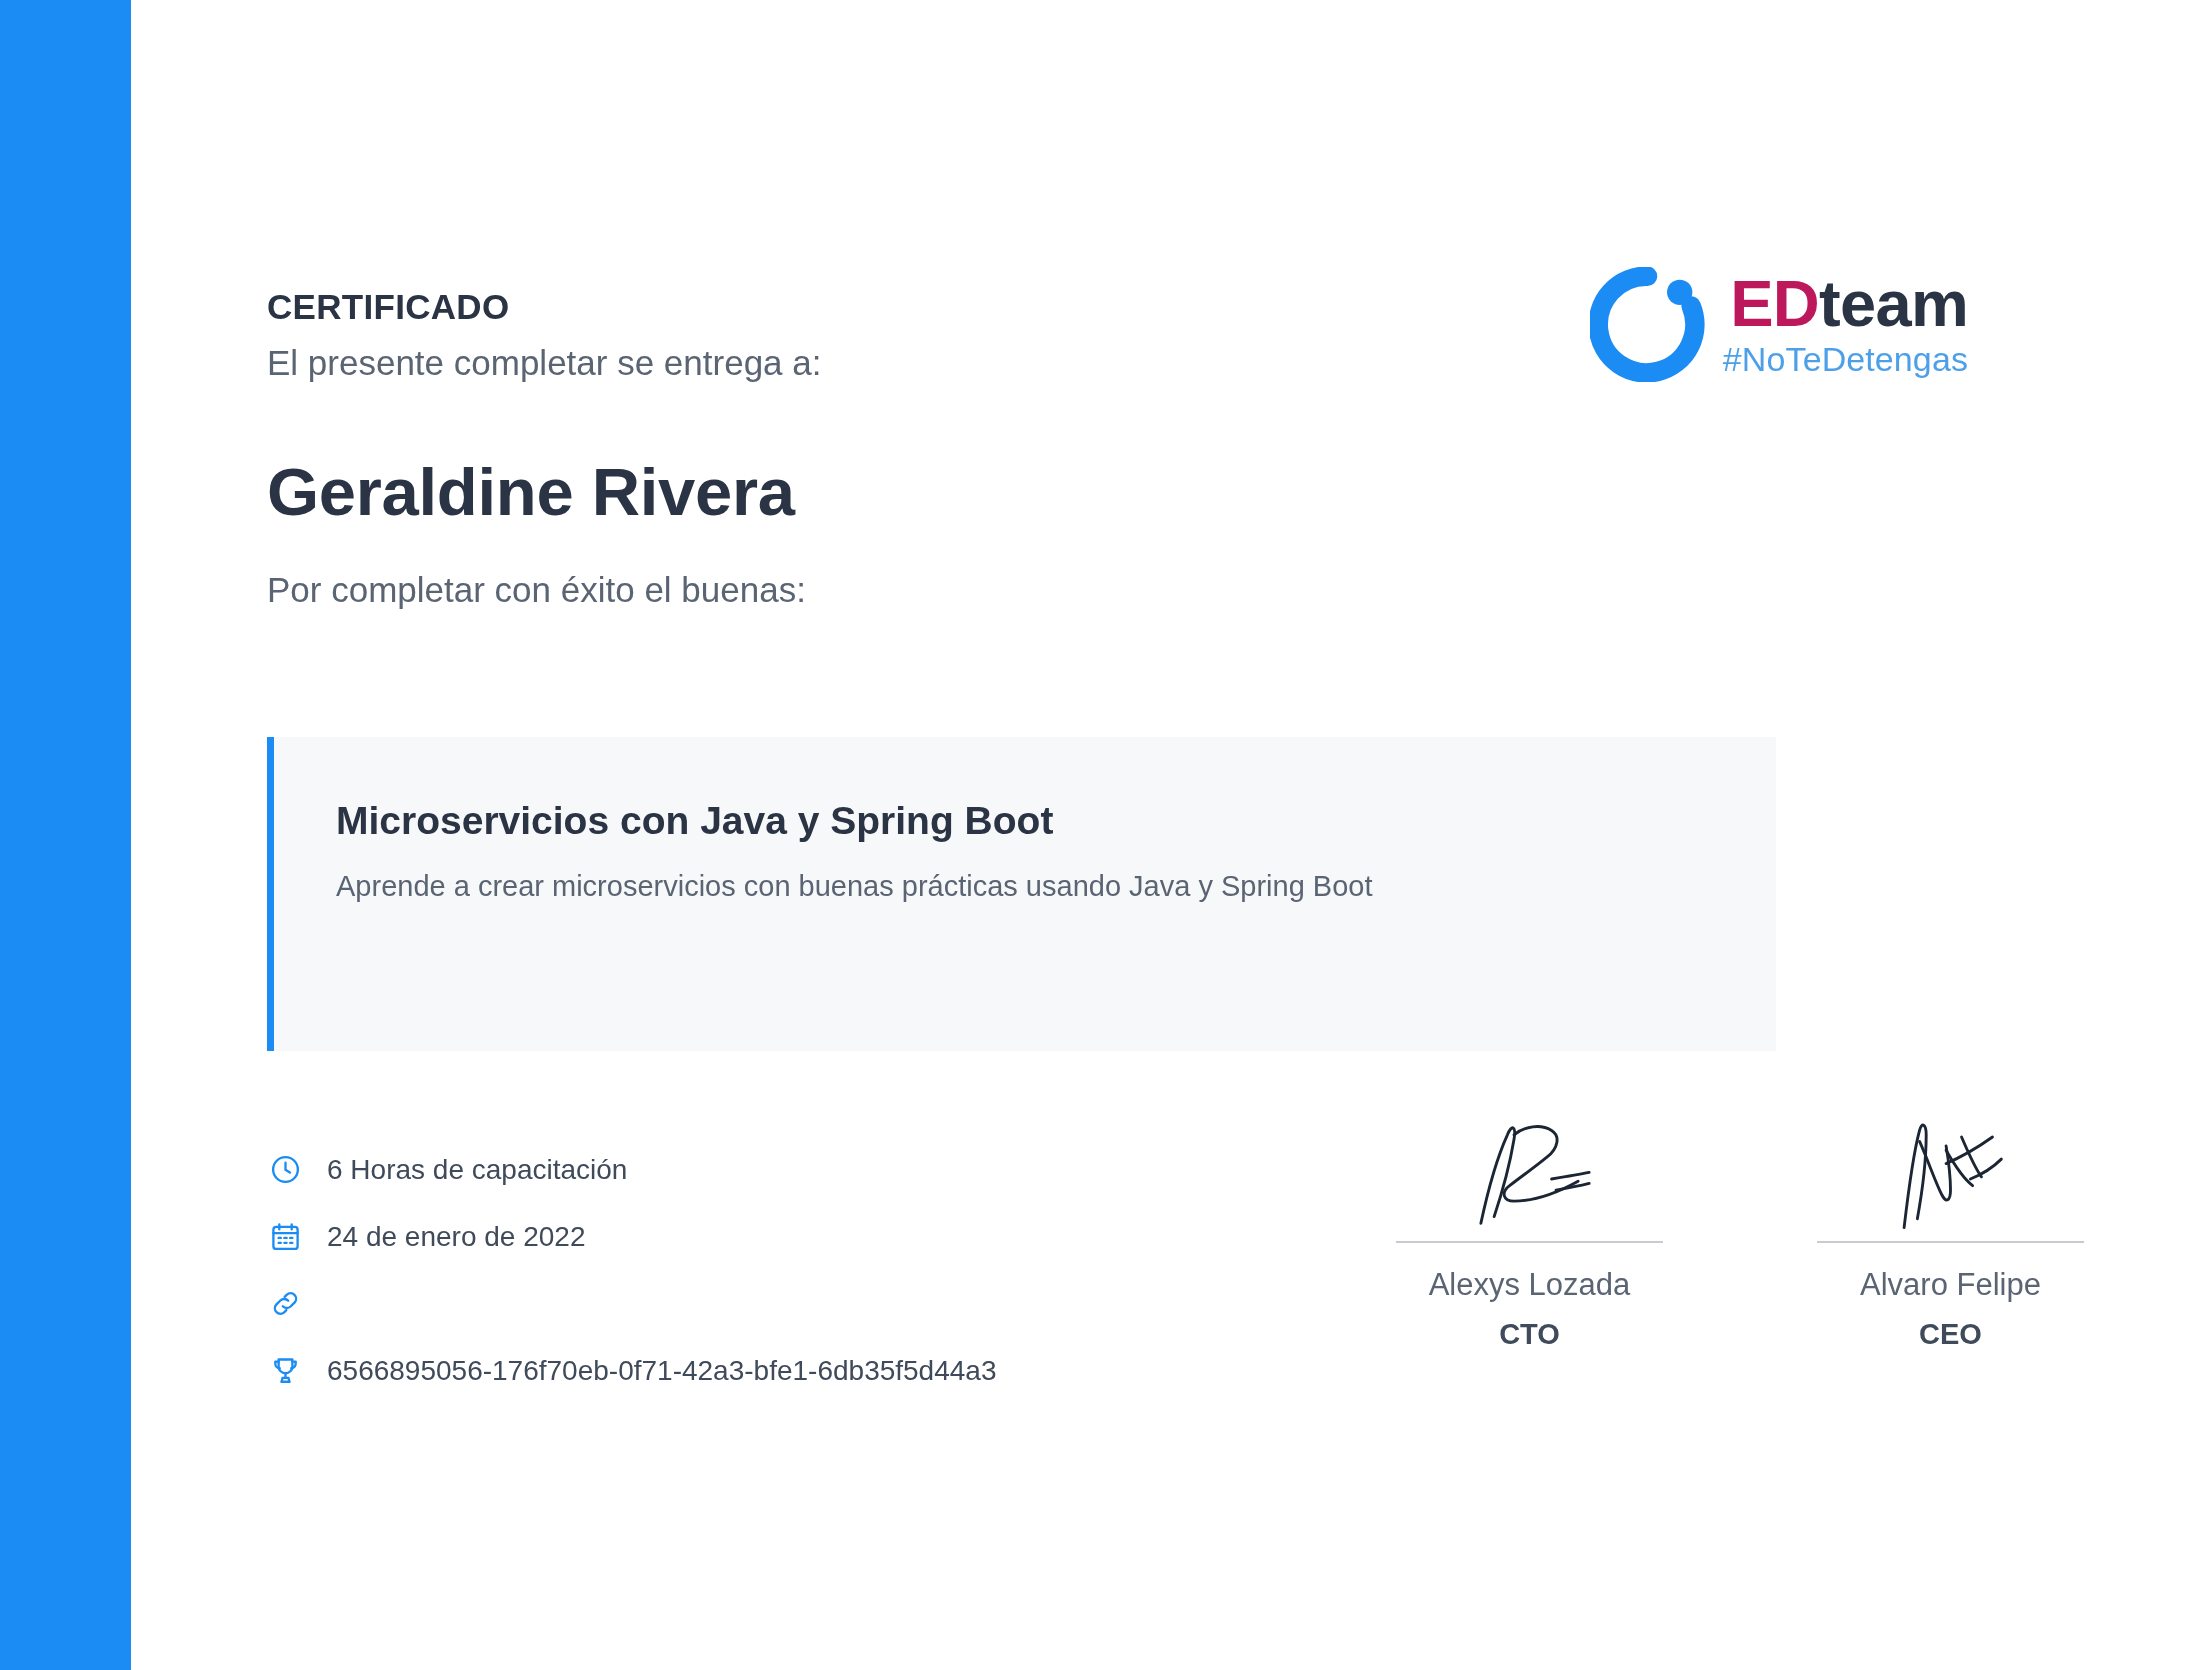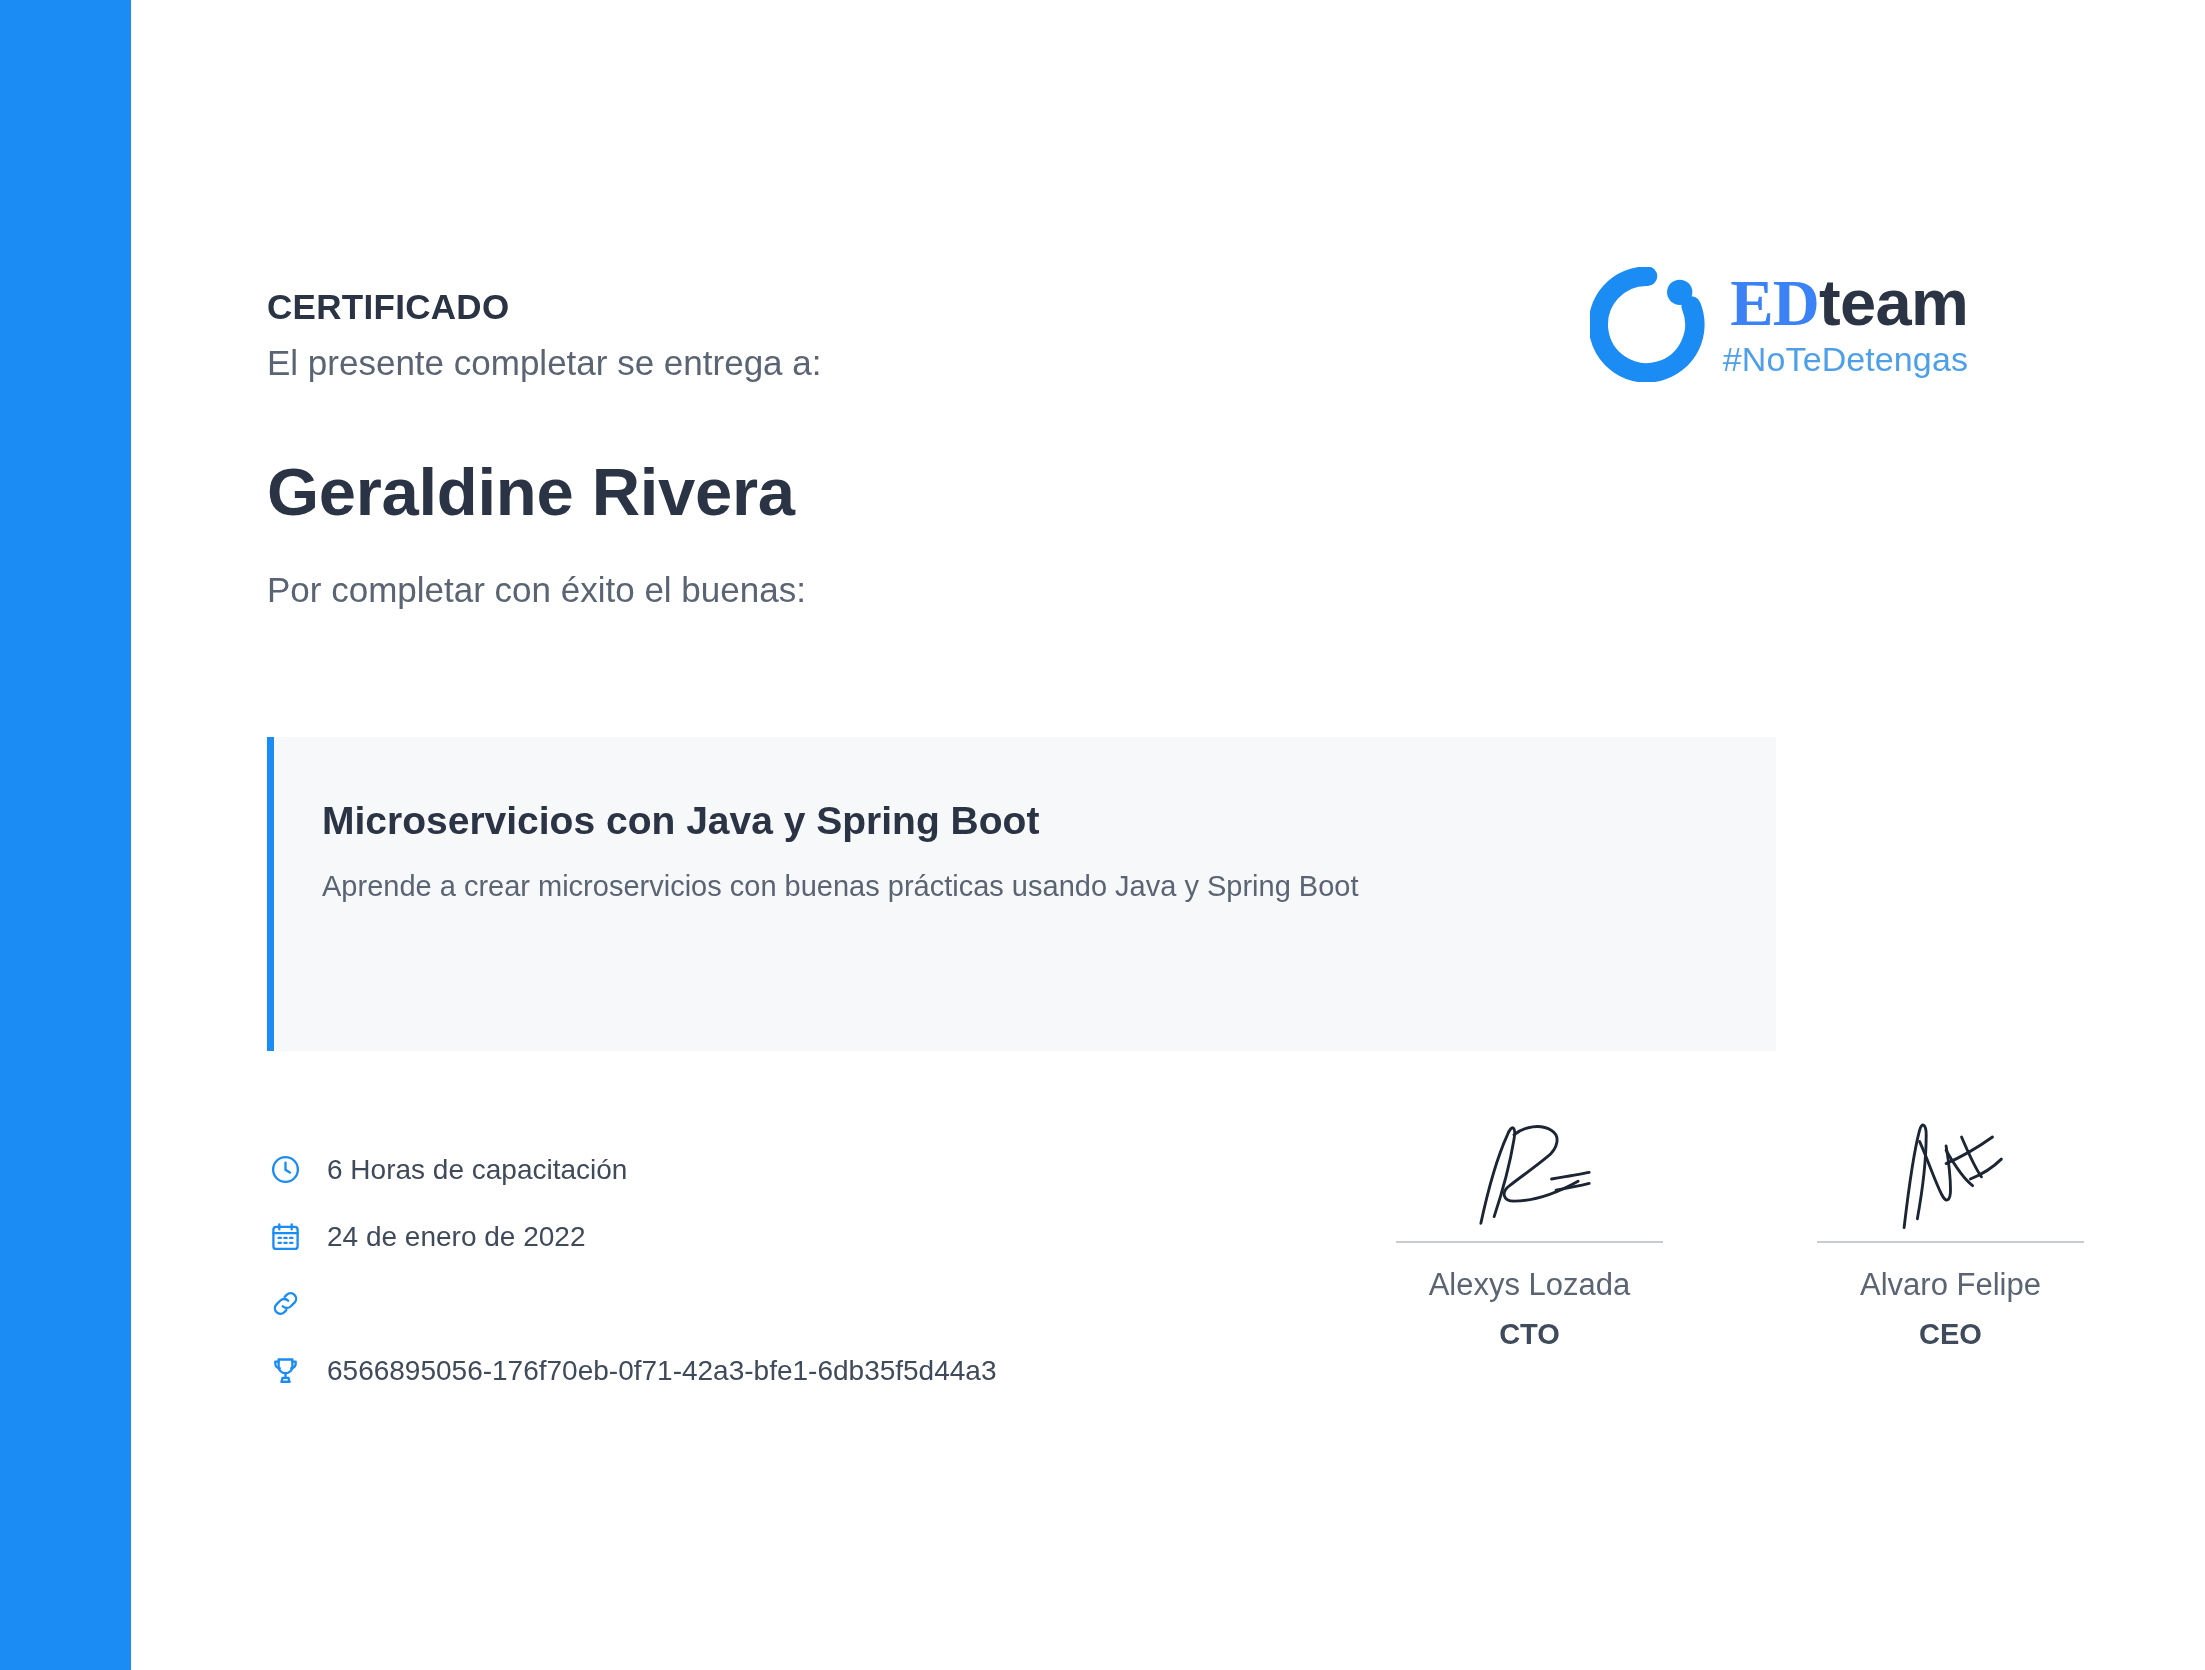--- a/index.html
+++ b/index.html
@@ -101,21 +101,21 @@
   }
 
   .logo-word {
     font-size: 65px;
     font-weight: bold;
     color: #2b3445;
     line-height: 1;
     letter-spacing: -0.7px;
   }
 
-  .logo-word .ed { color: #3b82f6; font-family: Liberation Serif, serif; }
+  .logo-word .ed { color: #be185d; }
 
   .logo-tag {
     font-size: 34px;
     color: #4d9fe8;
     line-height: 1.1;
     margin-top: 5.3px;
     letter-spacing: 0.1px;
   }
 
   
@@ -124,21 +124,21 @@
     left: 0;
     top: 737px;
     width: 1509px;
     min-height: 314px;
     background: #f7f8f9;
     border-left: 7.4px solid #1b8cf3;
     box-sizing: border-box;
   }
 
   .course-inner {
-    padding: 62px 53px 47px 48px;
+    padding: 62px 53px 47px 62px;
   }
 
   .course-title {
     font-size: 39px;
     font-weight: bold;
     color: #2b3445;
     margin: 0;
     line-height: 1.15;
   }
 

